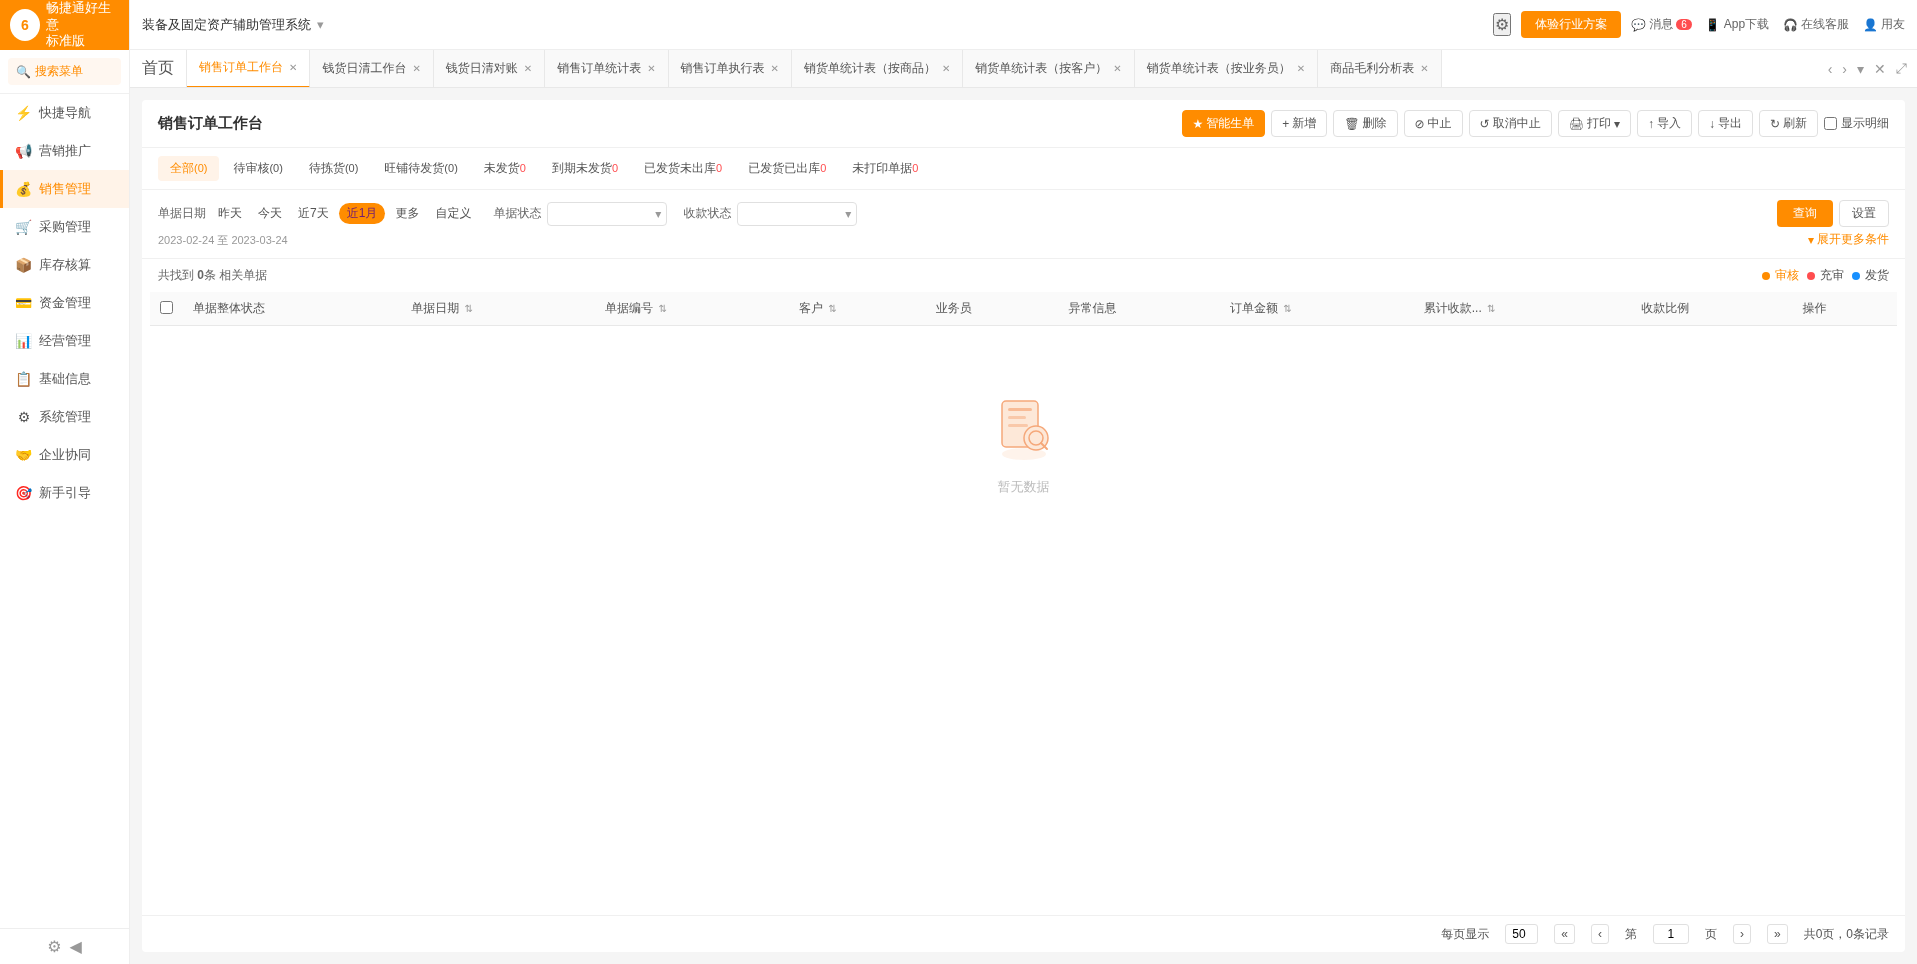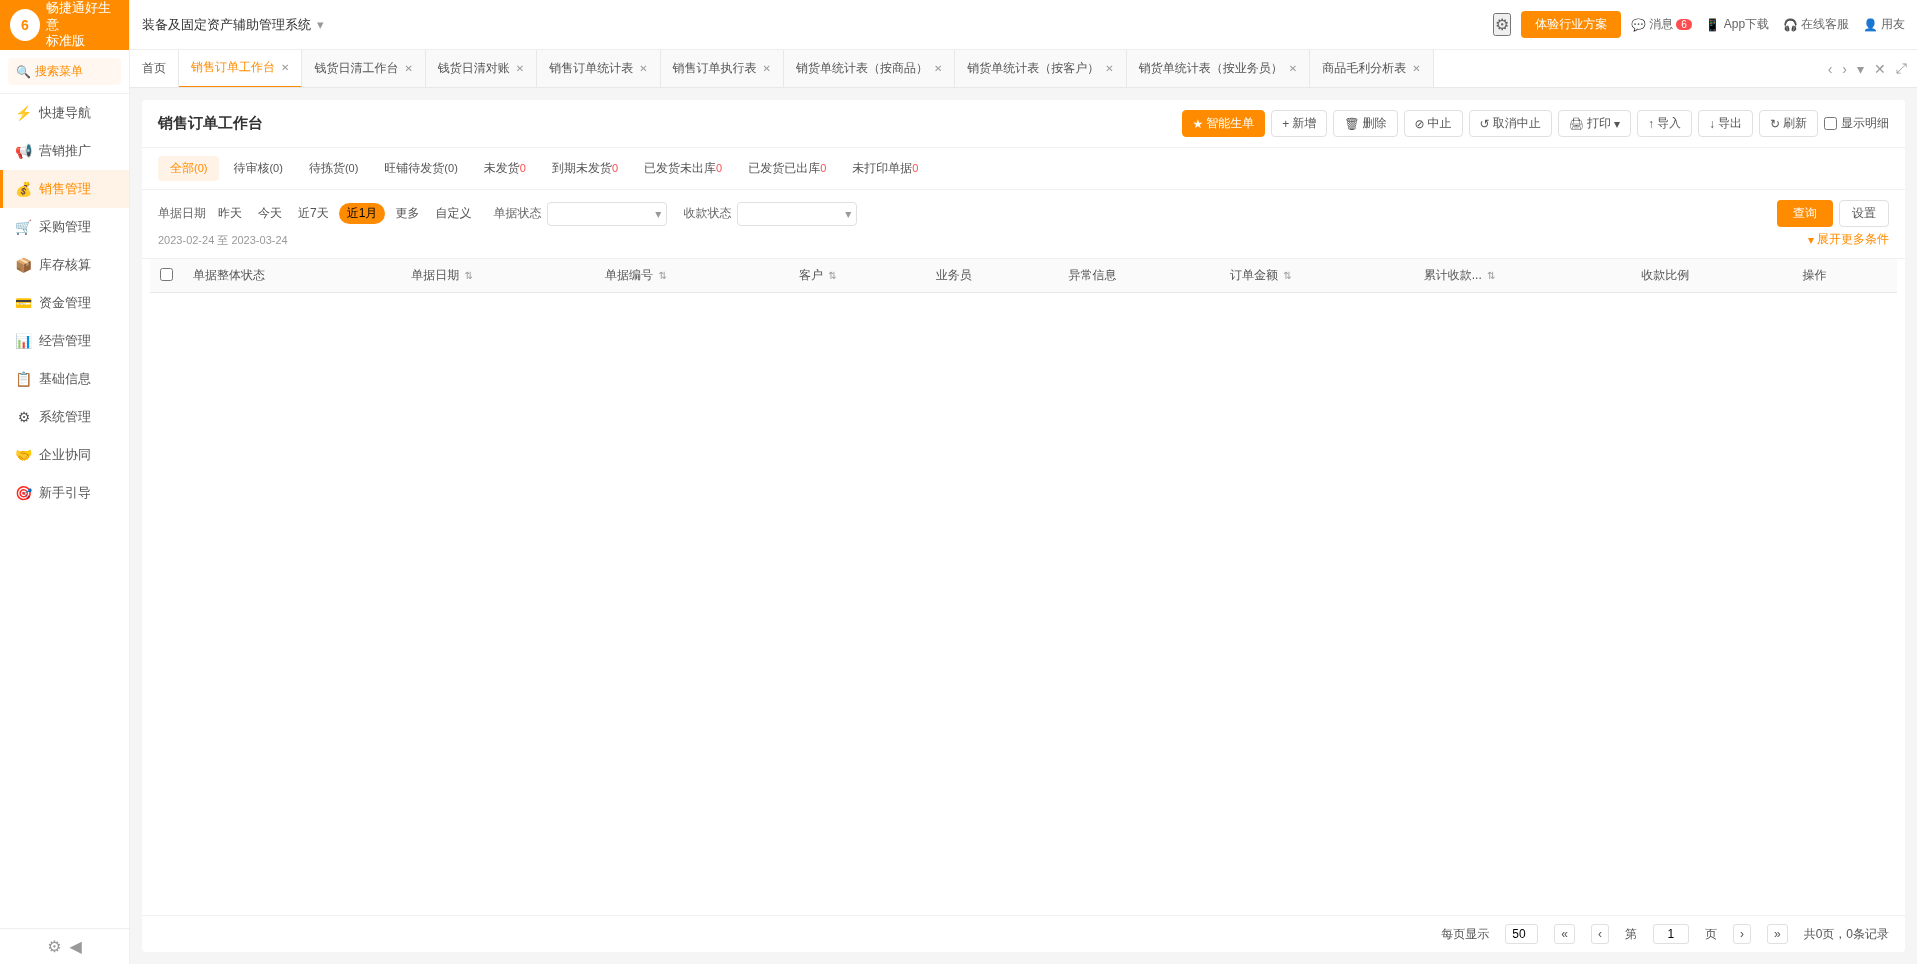--- a/index.html
+++ b/index.html
@@ -29,21 +29,21 @@
     .topbar-settings { color: #666; font-size: 16px; cursor: pointer; }
     .topbar-industry-btn { background: #ff8c00; color: white; border: none; border-radius: 4px; padding: 5px 14px; cursor: pointer; font-size: 12px; }
     .topbar-right { display: flex; align-items: center; gap: 14px; color: #666; font-size: 12px; }
     .topbar-right-item { display: flex; align-items: center; gap: 3px; cursor: pointer; }
     .badge { background: #ff4d4f; color: white; border-radius: 10px; padding: 0 5px; font-size: 10px; }
 
     
     .tabbar { background: white; border-bottom: 1px solid #e8e8e8; display: flex; align-items: center; overflow: hidden; height: 38px; }
     .tab { display: flex; align-items: center; gap: 4px; padding: 0 12px; height: 38px; border-right: 1px solid #e8e8e8; cursor: pointer; white-space: nowrap; font-size: 12px; color: #555; background: #f9f9f9; flex-shrink: 0; }
     .tab.active { background: white; color: #ff8c00; border-bottom: 2px solid #ff8c00; }
-    .tab-home { color: #555; font-size: 12px; padding: 0 12px; height: 38px; display: flex; align-items: center; cursor: pointer; border-right: 1px solid #e8e8e8; }
+    .tab-home { color: #555; font-size: 16px; padding: 0 12px; height: 38px; display: flex; align-items: center; cursor: pointer; border-right: 1px solid #e8e8e8; }
     .tab-close { color: #999; font-size: 10px; margin-left: 2px; }
     .tabbar-more { margin-left: auto; display: flex; align-items: center; gap: 2px; padding: 0 6px; }
     .tabbar-more-btn { background: none; border: none; cursor: pointer; color: #999; font-size: 14px; padding: 2px 4px; }
 
     
     .content { flex: 1; display: flex; flex-direction: column; overflow: hidden; padding: 12px; background: #f5f5f5; }
     .content-panel { background: white; border-radius: 4px; flex: 1; display: flex; flex-direction: column; overflow: hidden; }
 
     
     .panel-header { display: flex; align-items: center; justify-content: space-between; padding: 10px 16px; border-bottom: 1px solid #f0f0f0; }
@@ -60,21 +60,21 @@
     .sub-tab .count { font-size: 11px; }
     .sub-tab .count.red { color: #ff4d4f; }
 
     
     .filter-area { padding: 10px 16px; border-bottom: 1px solid #f0f0f0; }
     .filter-row { display: flex; align-items: center; gap: 16px; flex-wrap: wrap; }
     .filter-item { display: flex; align-items: center; gap: 6px; }
     .filter-label { color: #666; font-size: 12px; white-space: nowrap; }
     .filter-date-options { display: flex; gap: 4px; }
     .filter-date-btn { padding: 2px 6px; cursor: pointer; font-size: 12px; color: #555; border-radius: 3px; }
-    .filter-date-btn.active { background: #ff8c00; color: #000000; border-radius: 12px; padding: 2px 8px; }
+    .filter-date-btn.active { background: #ff8c00; color: #701a75; border-radius: 12px; padding: 2px 8px; }
     .filter-date-range { font-size: 11px; color: #999; margin-top: 2px; }
     .filter-select { border: 1px solid #e0e0e0; border-radius: 4px; padding: 4px 24px 4px 8px; font-size: 12px; color: #333; background: white; cursor: pointer; appearance: none; min-width: 120px; position: relative; }
     .filter-select-wrap { position: relative; display: inline-block; }
     .filter-select-wrap::after { content: "▾"; position: absolute; right: 6px; top: 50%; transform: translateY(-50%); color: #999; pointer-events: none; }
     .expand-btn { display: flex; align-items: center; gap: 3px; color: #ff8c00; cursor: pointer; font-size: 12px; margin-left: auto; }
     .query-btn { background: #ff8c00; color: white; border: none; border-radius: 4px; padding: 5px 16px; cursor: pointer; font-size: 12px; }
     .set-btn { background: white; color: #555; border: 1px solid #e0e0e0; border-radius: 4px; padding: 4px 12px; cursor: pointer; font-size: 12px; }
 
     
     .table-info { display: flex; align-items: center; justify-content: space-between; padding: 8px 16px; font-size: 12px; color: #666; }
@@ -376,20 +376,39 @@
         </div>
         <div style="margin-top: 4px; display: flex; align-items: center; justify-content: space-between;">
           <span class="filter-date-range">2023-02-24 至 2023-03-24</span>
           <div class="expand-btn">
             <span>▾</span>
             <span>展开更多条件</span>
           </div>
         </div>
       </div>
 
+      <div class="table-info">
+        <span>
+          共找到 <strong>0</strong><span>条</span> 相关单据
+        </span>
+        <div class="table-info-actions">
+          <span class="table-action-btn orange">
+            <span class="dot orange"></span>
+            <span>审核</span>
+          </span>
+          <span class="table-action-btn">
+            <span class="dot red"></span>
+            <span>充审</span>
+          </span>
+          <span class="table-action-btn">
+            <span class="dot blue"></span>
+            <span>发货</span>
+          </span>
+        </div>
+      </div>
 
       <div class="table-wrap">
         <table>
           <thead>
             <tr>
               <th class="checkbox-cell">
                 <input type="checkbox" style="">
               </th>
               <th>
                 <span>单据整体状态</span>
@@ -425,20 +444,35 @@
               </th>
               <th>
                 <span>操作</span>
               </th>
             </tr>
           </thead>
           <tbody>
           </tbody>
         </table>
 
+        <div class="empty-state">
+          <div class="empty-icon">
+            <svg width="80" height="80" viewBox="0 0 80 80" fill="none" xmlns="http://www.w3.org/2000/svg">
+              <ellipse cx="40" cy="68" rx="22" ry="6" fill="#fde8d8" opacity="0.5"></ellipse>
+              <rect x="18" y="15" width="36" height="46" rx="4" fill="#fde8d8" stroke="#f5a87a" stroke-width="1.5"></rect>
+              <rect x="24" y="22" width="24" height="3" rx="1.5" fill="#f5a87a" opacity="0.7"></rect>
+              <rect x="24" y="30" width="18" height="3" rx="1.5" fill="#f5a87a" opacity="0.5"></rect>
+              <rect x="24" y="38" width="20" height="3" rx="1.5" fill="#f5a87a" opacity="0.5"></rect>
+              <circle cx="52" cy="52" r="12" fill="#fde8d8" stroke="#f5a87a" stroke-width="1.5"></circle>
+              <circle cx="52" cy="52" r="7" fill="none" stroke="#f5a87a" stroke-width="1.5"></circle>
+              <line x1="57" y1="57" x2="63" y2="63" stroke="#f5a87a" stroke-width="2" stroke-linecap="round"></line>
+            </svg>
+          </div>
+          <span class="empty-text">暂无数据</span>
+        </div>
       </div>
 
       <div class="pagination">
         <span>每页显示</span>
         <div style="position:relative;display:inline-block;">
           <select class="page-size-select">
             <option value="50">50</option>
             <option value="10">10</option>
             <option value="20">20</option>
             <option value="100">100</option>

